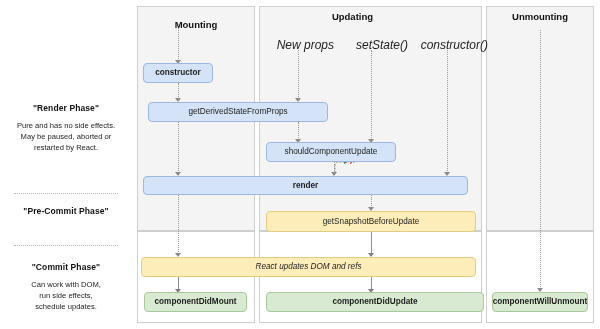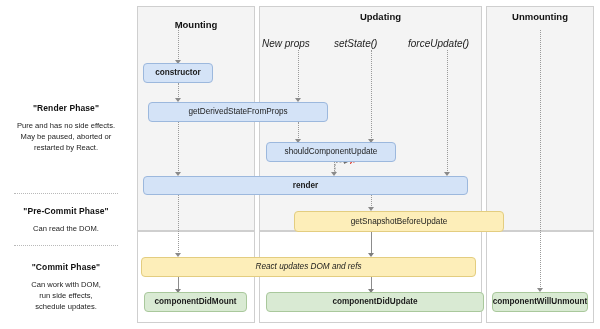--- a/index.html
+++ b/index.html
@@ -67,22 +67,22 @@
     position: absolute;
     text-align: center;
     font-size: 9.5px;
     font-weight: bold;
     color: #111;
     white-space: nowrap;
   }
 
   .trigger-label {
     position: absolute;
-    text-align: left;
-    font-size: 10px;
+    text-align: right;
+    font-size: 12px;
     font-style: italic;
     color: #222;
     white-space: nowrap;
   }
 
   
   .lcbox {
     position: absolute;
     box-sizing: border-box;
     border-radius: 4px;
@@ -156,21 +156,20 @@
       <div class="legend-title">"Render Phase"</div>
       <div class="legend-body" style="white-space:pre-line;">Pure and has no side effects.
 May be paused, aborted or
 restarted by React.</div>
     </div>
 
     <div class="legend-sep" style="top:193px;"></div>
 
     <div class="legend-block" style="top:206px;">
       <div class="legend-title">"Pre-Commit Phase"</div>
-      <div class="legend-body" style="white-space:pre-line;">Can read the DOM.</div>
     </div>
 
     <div class="legend-sep" style="top:245px;"></div>
 
     <div class="legend-block" style="top:262px;">
       <div class="legend-title">"Commit Phase"</div>
       <div class="legend-body" style="white-space:pre-line;">Can work with DOM,
 run side effects,
 schedule updates.</div>
     </div>
@@ -179,26 +178,26 @@
   <div class="panel gray" style="left:137px; top:6px;   width:118px; height:225px;"></div>
   <div class="panel white" style="left:137px; top:231px; width:118px; height:92px;"></div>
 
   <div class="panel gray" style="left:259px; top:6px;   width:223px; height:225px;"></div>
   <div class="panel white" style="left:259px; top:231px; width:223px; height:92px;"></div>
 
   <div class="panel gray" style="left:486px; top:6px;   width:108px; height:225px;"></div>
   <div class="panel white" style="left:486px; top:231px; width:108px; height:92px;"></div>
 
   <div class="col-title" style="left:137px; top:11px; width:118px;margin-top:8px;">Mounting</div>
-  <div class="col-title" style="left:269px; top:11px; width:223px;">Updating</div>
+  <div class="col-title" style="left:241px; top:11px; width:223px;">Updating</div>
   <div class="col-title" style="left:486px; top:11px; width:108px;">Unmounting</div>
 
   <div class="trigger-label" style="left:262px; top:38px; width:72px;">New props</div>
   <div class="trigger-label" style="left:334px; top:38px; width:74px;">setState()</div>
-  <div class="trigger-label" style="left:408px; top:38px; width:80px;">forceUpdate()</div>
+  <div class="trigger-label" style="left:408px; top:38px; width:80px;">constructor()</div>
 
   <div class="conn dotted" style="left:178px; top:28px; height:33px;"></div>
   <div class="arrowhead dotted-head" style="left:175px; top:60px;"></div>
 
   <div class="conn dotted" style="left:178px; top:83px; height:16px;"></div>
   <div class="arrowhead dotted-head" style="left:175px; top:98px;"></div>
 
   <div class="conn dotted" style="left:178px; top:122px; height:51px;"></div>
   <div class="arrowhead dotted-head" style="left:175px; top:172px;"></div>
 
@@ -242,21 +241,21 @@
   <div class="arrowhead dotted-head" style="left:537px; top:288px;"></div>
 
   <div class="lcbox blue bold" style="left:143px; top:63px; width:70px; height:20px;">constructor</div>
 
   <div class="lcbox blue" style="left:148px; top:102px; width:180px; height:20px;">getDerivedStateFromProps</div>
 
   <div class="lcbox blue" style="left:266px; top:142px; width:130px; height:20px;">shouldComponentUpdate</div>
 
   <div class="lcbox blue bold" style="left:143px; top:176px; width:325px; height:19px;">render</div>
 
-  <div class="lcbox yellow" style="left:266px; top:211px; width:210px; height:21px;margin-left:28px;">getSnapshotBeforeUpdate</div>
+  <div class="lcbox yellow" style="left:266px; top:211px; width:210px; height:21px;">getSnapshotBeforeUpdate</div>
 
   <div class="lcbox yellow italic" style="left:141px; top:257px; width:335px; height:20px;">React updates DOM and refs</div>
 
   <div class="lcbox green bold" style="left:144px; top:292px; width:103px; height:20px;">componentDidMount</div>
 
   <div class="lcbox green bold" style="left:266px; top:292px; width:218px; height:20px;">componentDidUpdate</div>
 
   <div class="lcbox green bold" style="left:492px; top:292px; width:96px; height:20px;">componentWillUnmount</div>
 
 </div>

